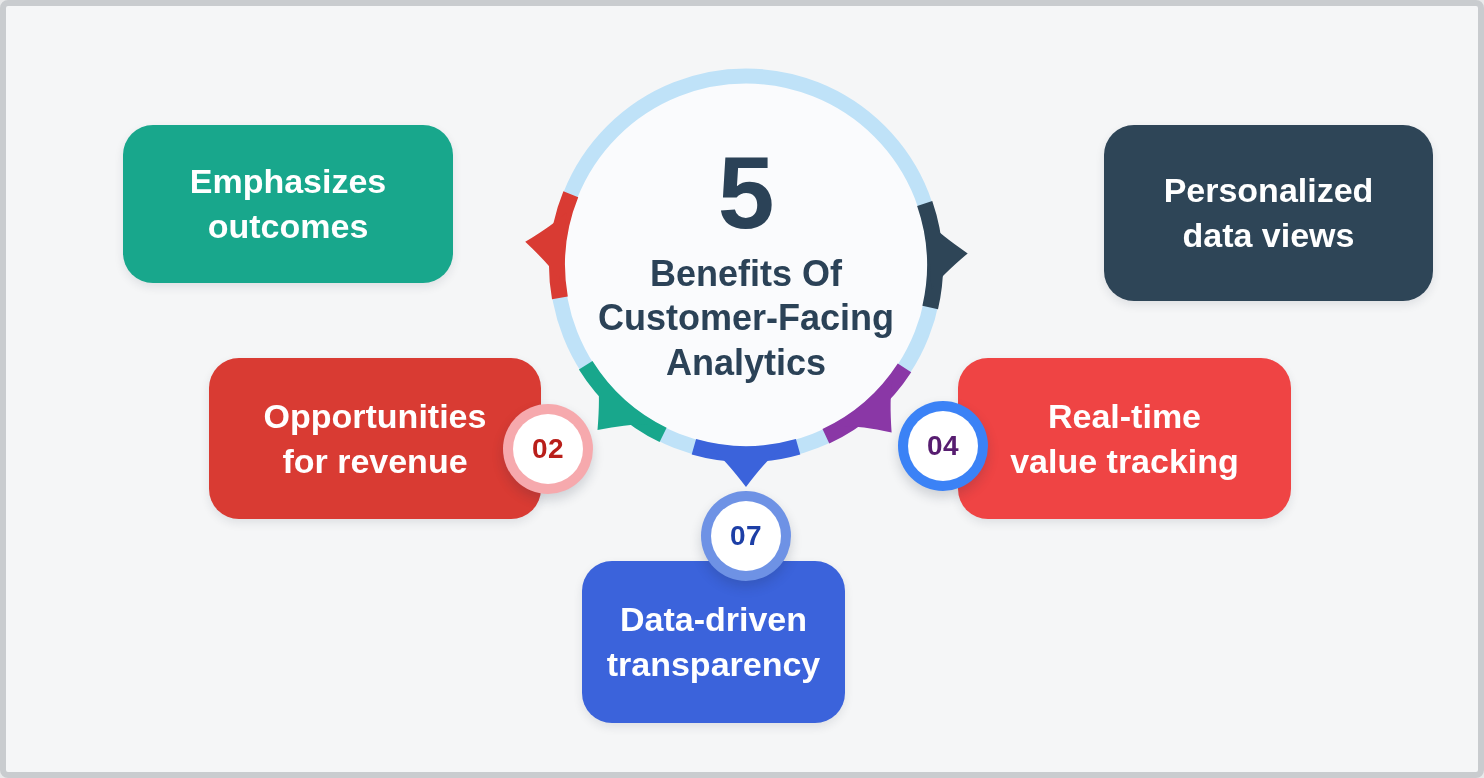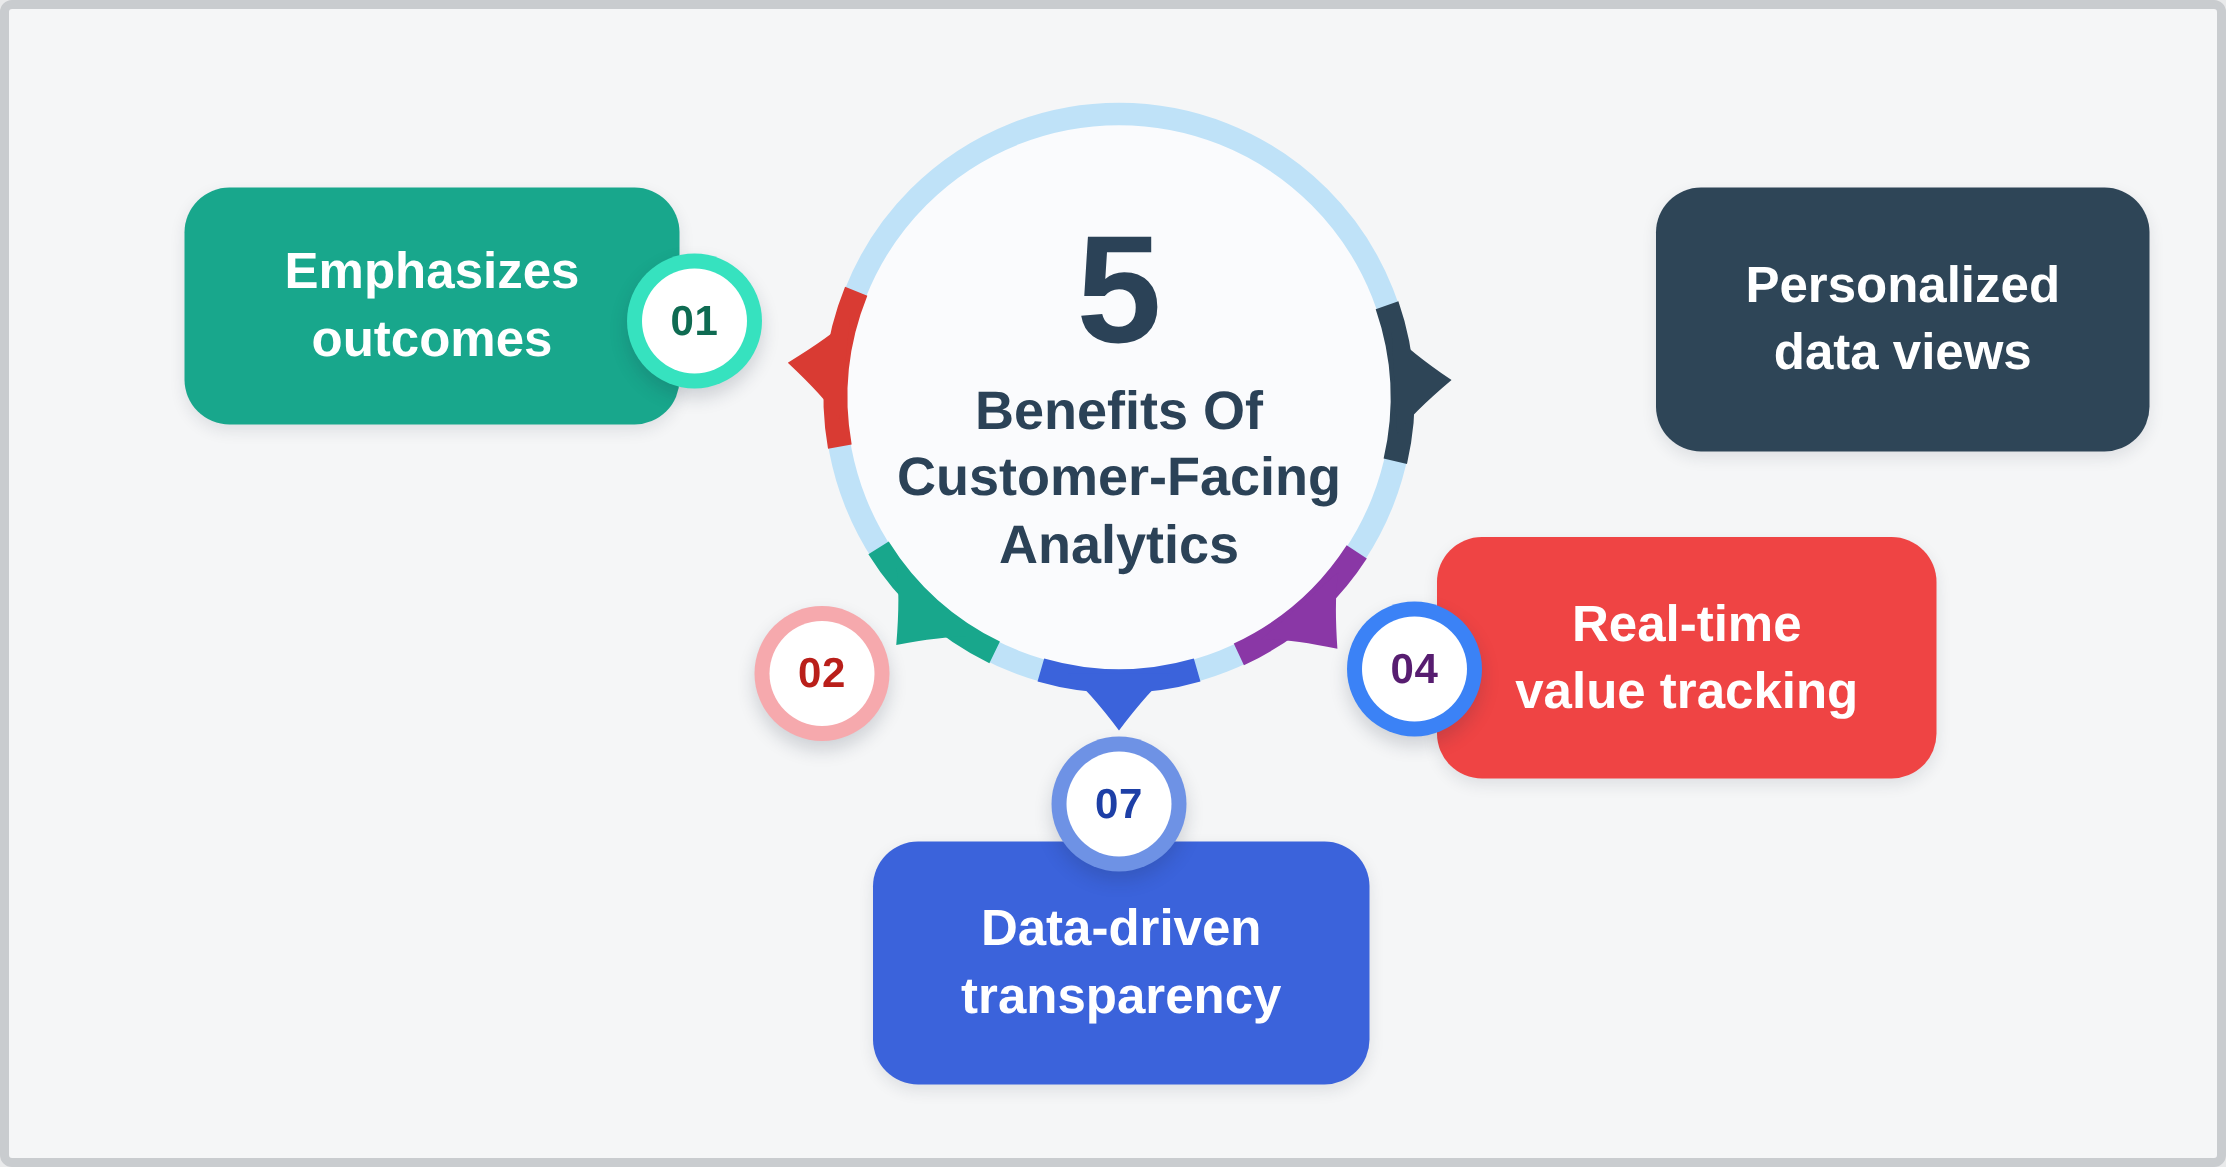--- a/index.html
+++ b/index.html
@@ -30,21 +30,21 @@
     position:absolute;border-radius:30px;
     display:flex;align-items:center;justify-content:center;
     box-shadow:0 4px 10px rgba(30,40,60,0.10);
   }
   .box-label{
     color:#FFFFFF;font-size:34px;font-weight:700;line-height:1.32;
     text-align:center;white-space:pre-line;
   }
   .box-1{left:117px;top:119px;width:330px;height:158px;}
   .box-2{left:203px;top:352px;width:332px;height:161px;}
-  .box-3{left:576px;top:555px;width:331px;height:162px;align-items:center;}
+  .box-3{left:576px;top:555px;width:263px;height:162px;align-items:center;}
   .box-4{left:952px;top:352px;width:333px;height:161px;}
   .box-5{left:1098px;top:119px;width:329px;height:176px;}
   .badge{
     position:absolute;width:90px;height:90px;border-radius:50%;
     display:flex;align-items:center;justify-content:center;
     box-shadow:0 6px 12px rgba(30,40,60,0.18);
   }
   .badge-inner{
     width:70px;height:70px;border-radius:50%;background:#FFFFFF;
     display:flex;align-items:center;justify-content:center;
@@ -57,20 +57,24 @@
   .badge-5{left:982px;top:162px;}
 </style>
 </head>
 <body>
 
 <div class="canvas" style="background: rgb(245, 246, 247); border-color: rgb(201, 204, 207);">
 
   <div class="box box-1" style="background: rgb(24, 167, 140);">
     <span class="box-label">Emphasizes
 outcomes</span>
+  </div>
+  <div class="box box-2" style="background: rgb(217, 59, 51);">
+    <span class="box-label">Opportunities
+for revenue</span>
   </div>
   <div class="box box-3" style="background: rgb(59, 99, 219);">
     <span class="box-label">Data-driven
 transparency</span>
   </div>
   <div class="box box-4" style="background: #ef4444;">
     <span class="box-label">Real-time
 value tracking</span>
   </div>
   <div class="box box-5" style="background: rgb(46, 69, 87);">
@@ -93,25 +97,20 @@
       <path d="M 921.8 215.3 Q 933.6 228.3 961.7 247.4 Q 935.7 269.3 925.4 283.4 Z" fill="#2E4557"></path>
     </svg>
 
   <div class="center-text">
     <div class="big-number" style="color: rgb(43, 66, 87);">5</div>
     <div class="center-title" style="color: rgb(43, 66, 87);">Benefits Of
 Customer-Facing
 Analytics</div>
   </div>
 
-  <div class="badge badge-1" style="background: rgb(54, 226, 191);">
-    <div class="badge-inner">
-      <span class="badge-num" style="color: rgb(15, 107, 82);">01</span>
-    </div>
-  </div>
   <div class="badge badge-2" style="background: rgb(246, 169, 173);">
     <div class="badge-inner">
       <span class="badge-num" style="color: rgb(185, 31, 26);">02</span>
     </div>
   </div>
   <div class="badge badge-3" style="background: rgb(110, 146, 229);">
     <div class="badge-inner">
       <span class="badge-num" style="color: rgb(29, 63, 166);">07</span>
     </div>
   </div>

